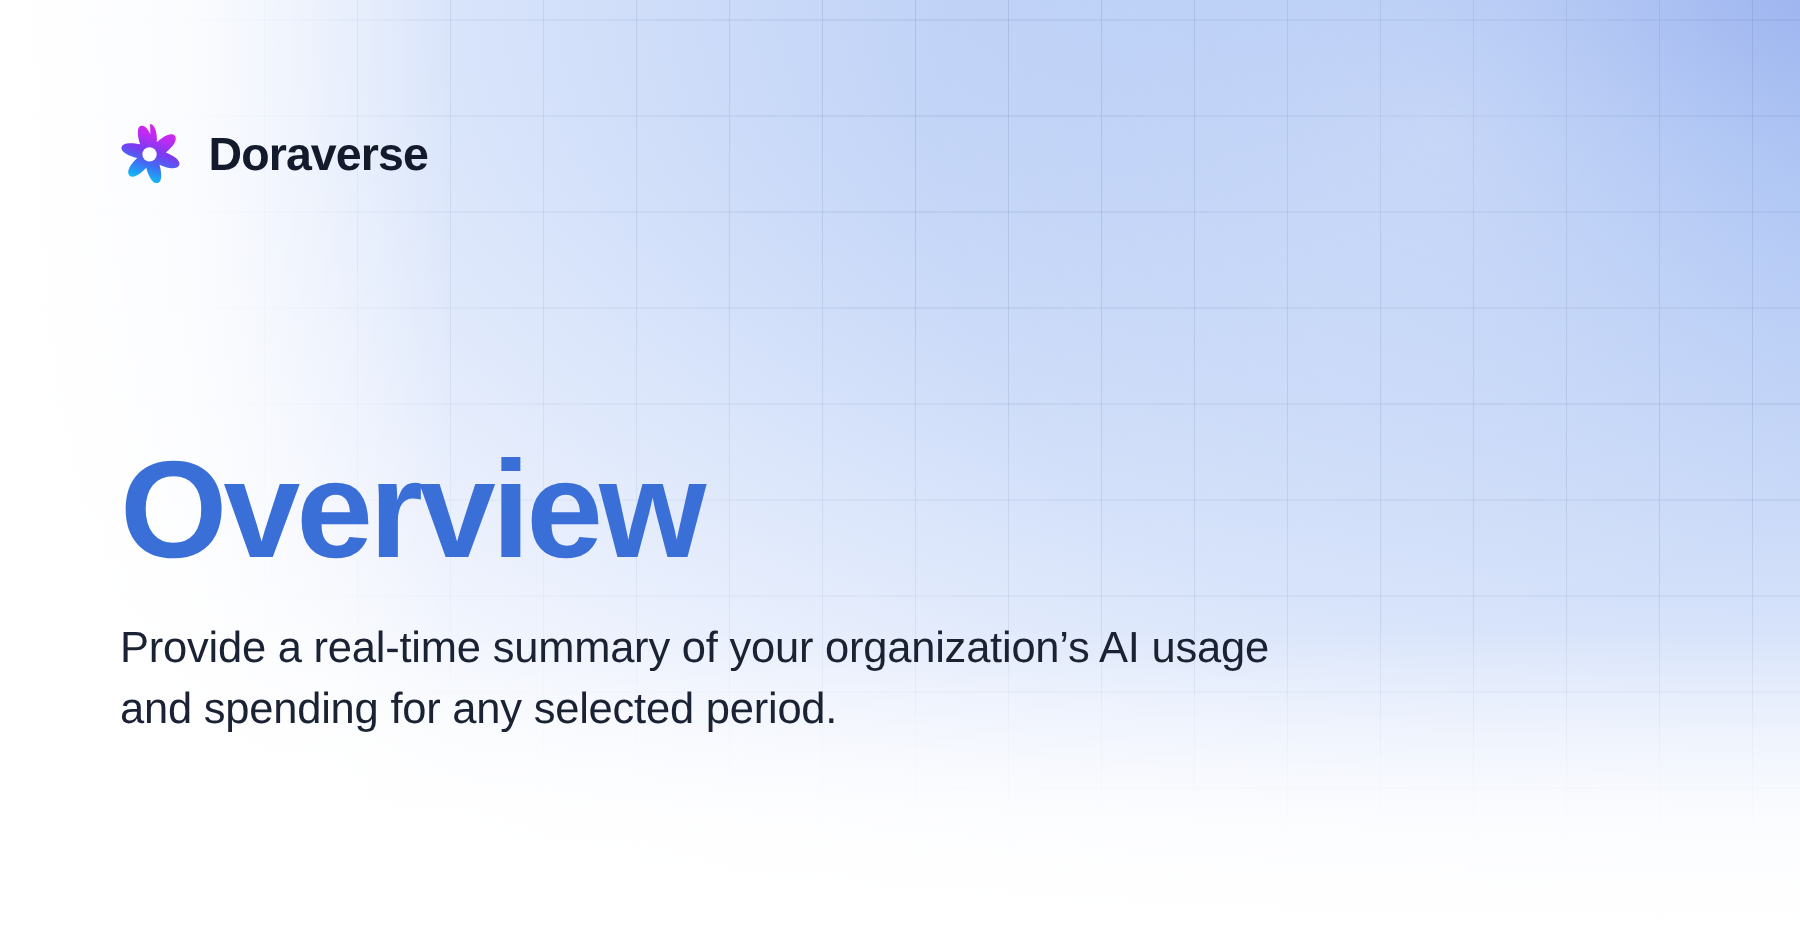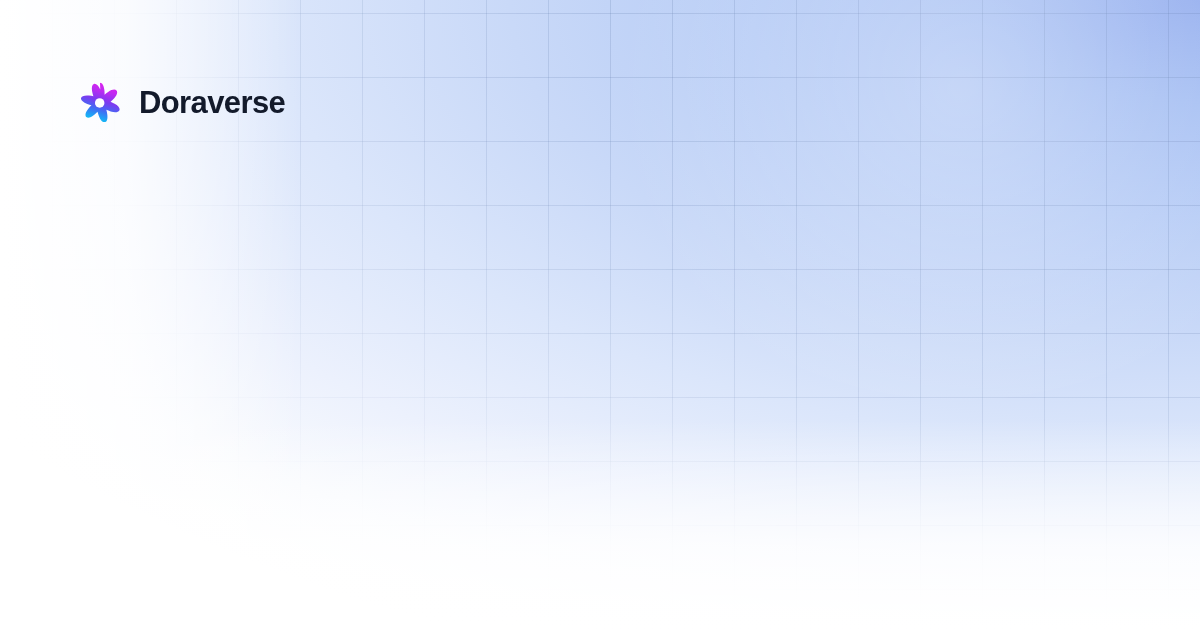--- a/index.html
+++ b/index.html
@@ -202,14 +202,18 @@
                    C18.2 8.9 19.1 4.0 22.4 3.0
                    C25.7 2.0 29.4 5.4 32.4 11.9
                    C32.3 8.0 32.1 4.3 32 1 Z"></path>
         </g>
         <circle cx="31.5" cy="33.5" r="7.6" fill="#ffffff"></circle>
       </svg>
     </span>
     <span class="brand-name">Doraverse</span>
   </div>
 
+  <div class="hero">
+    <h1 class="hero-title">Overview</h1>
+    <p class="hero-subtitle">Provide a real-time summary of your organization’s AI usage and spending for any selected period.</p>
+  </div>
 
 </div>
 
 </body></html>

